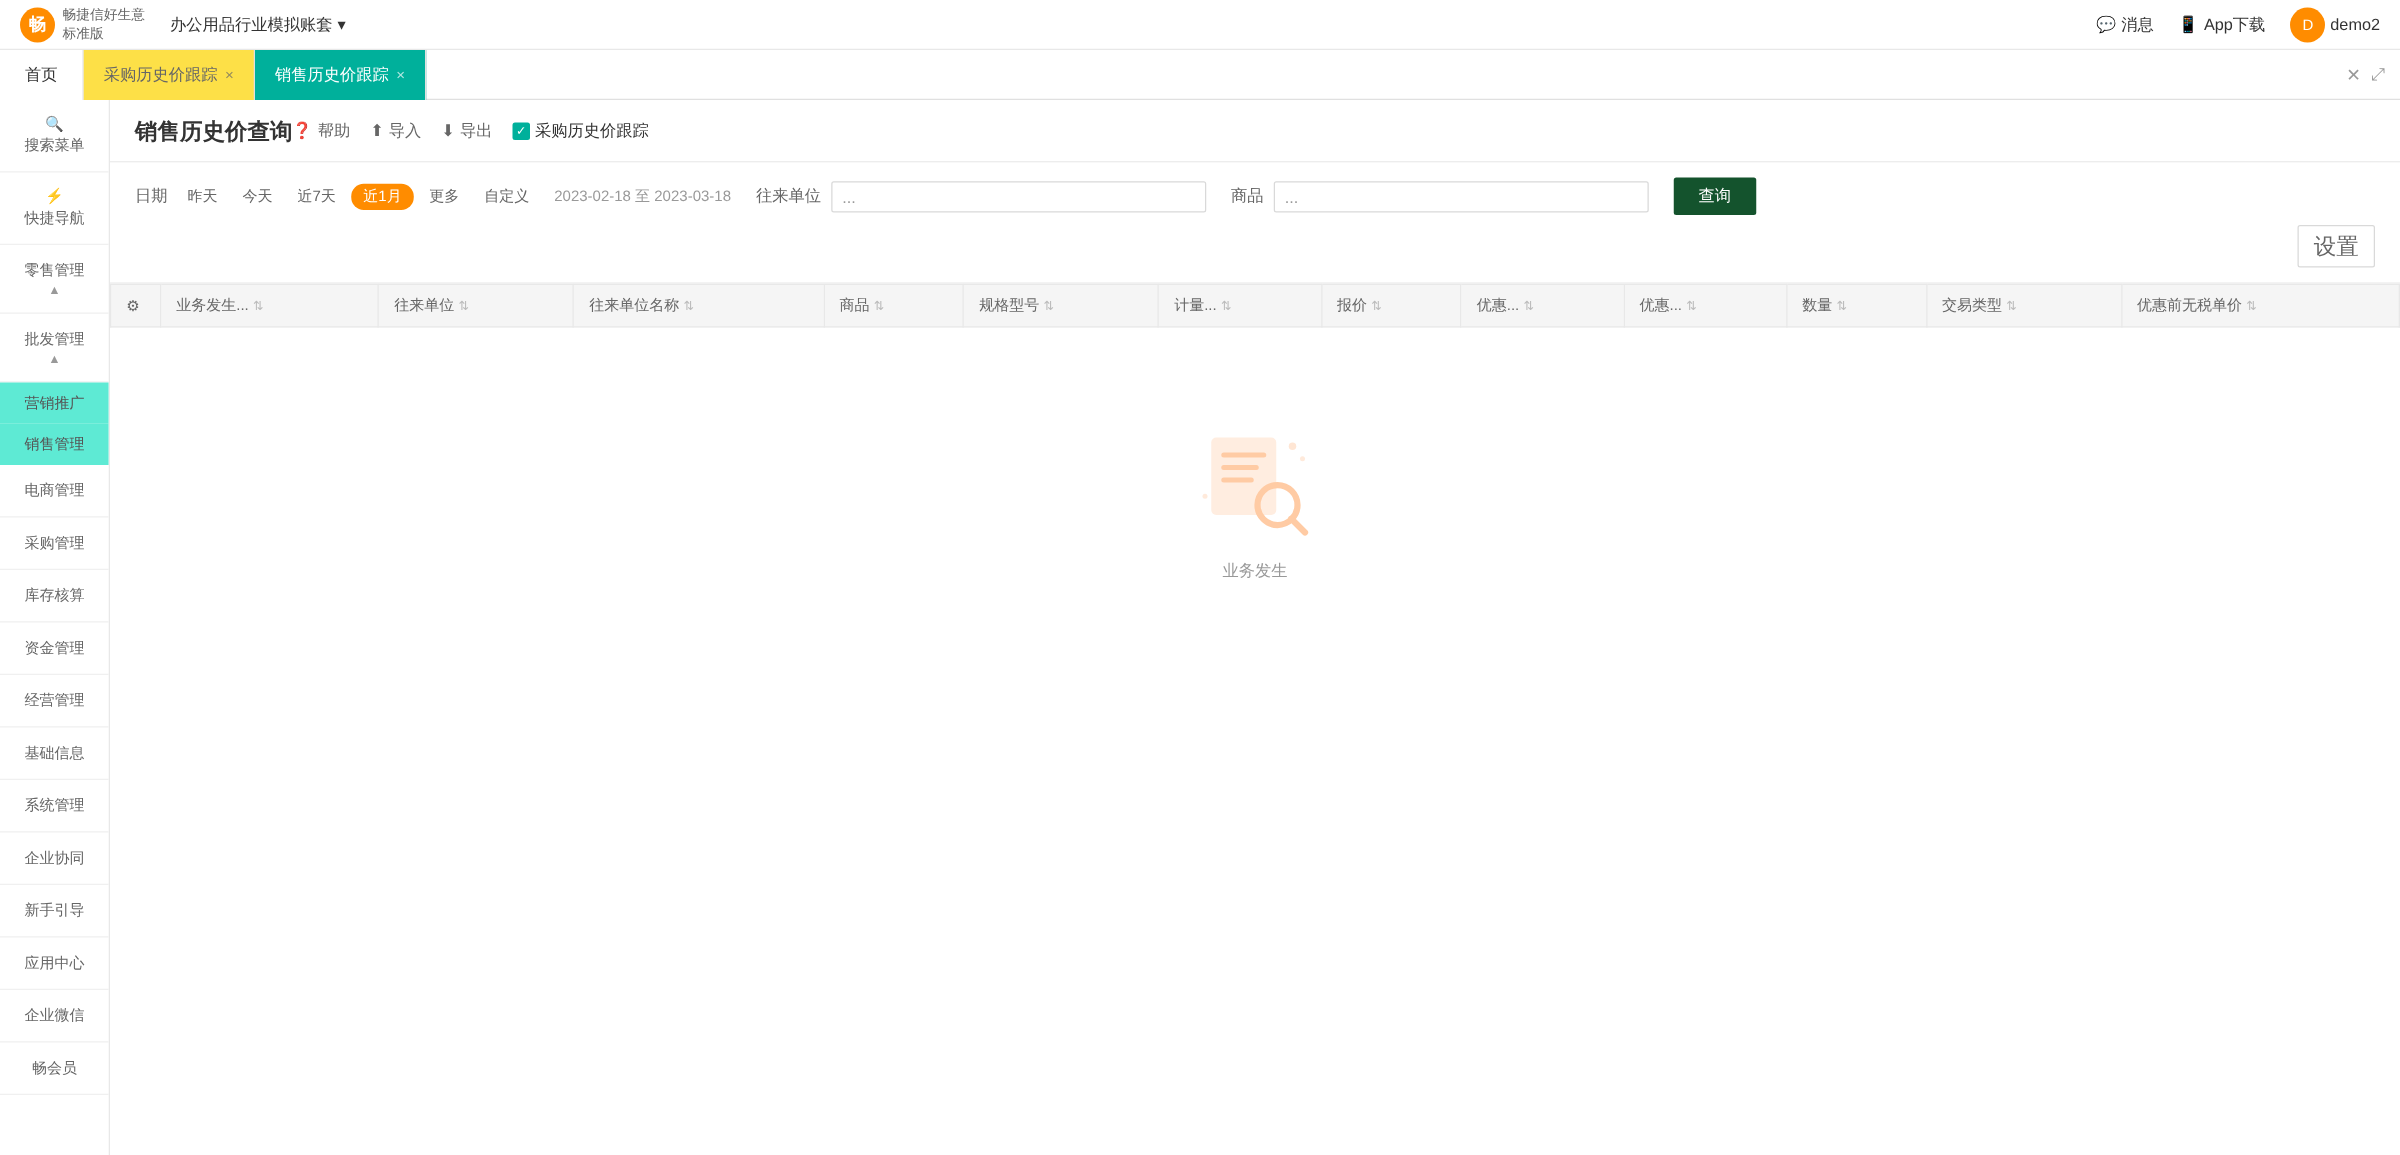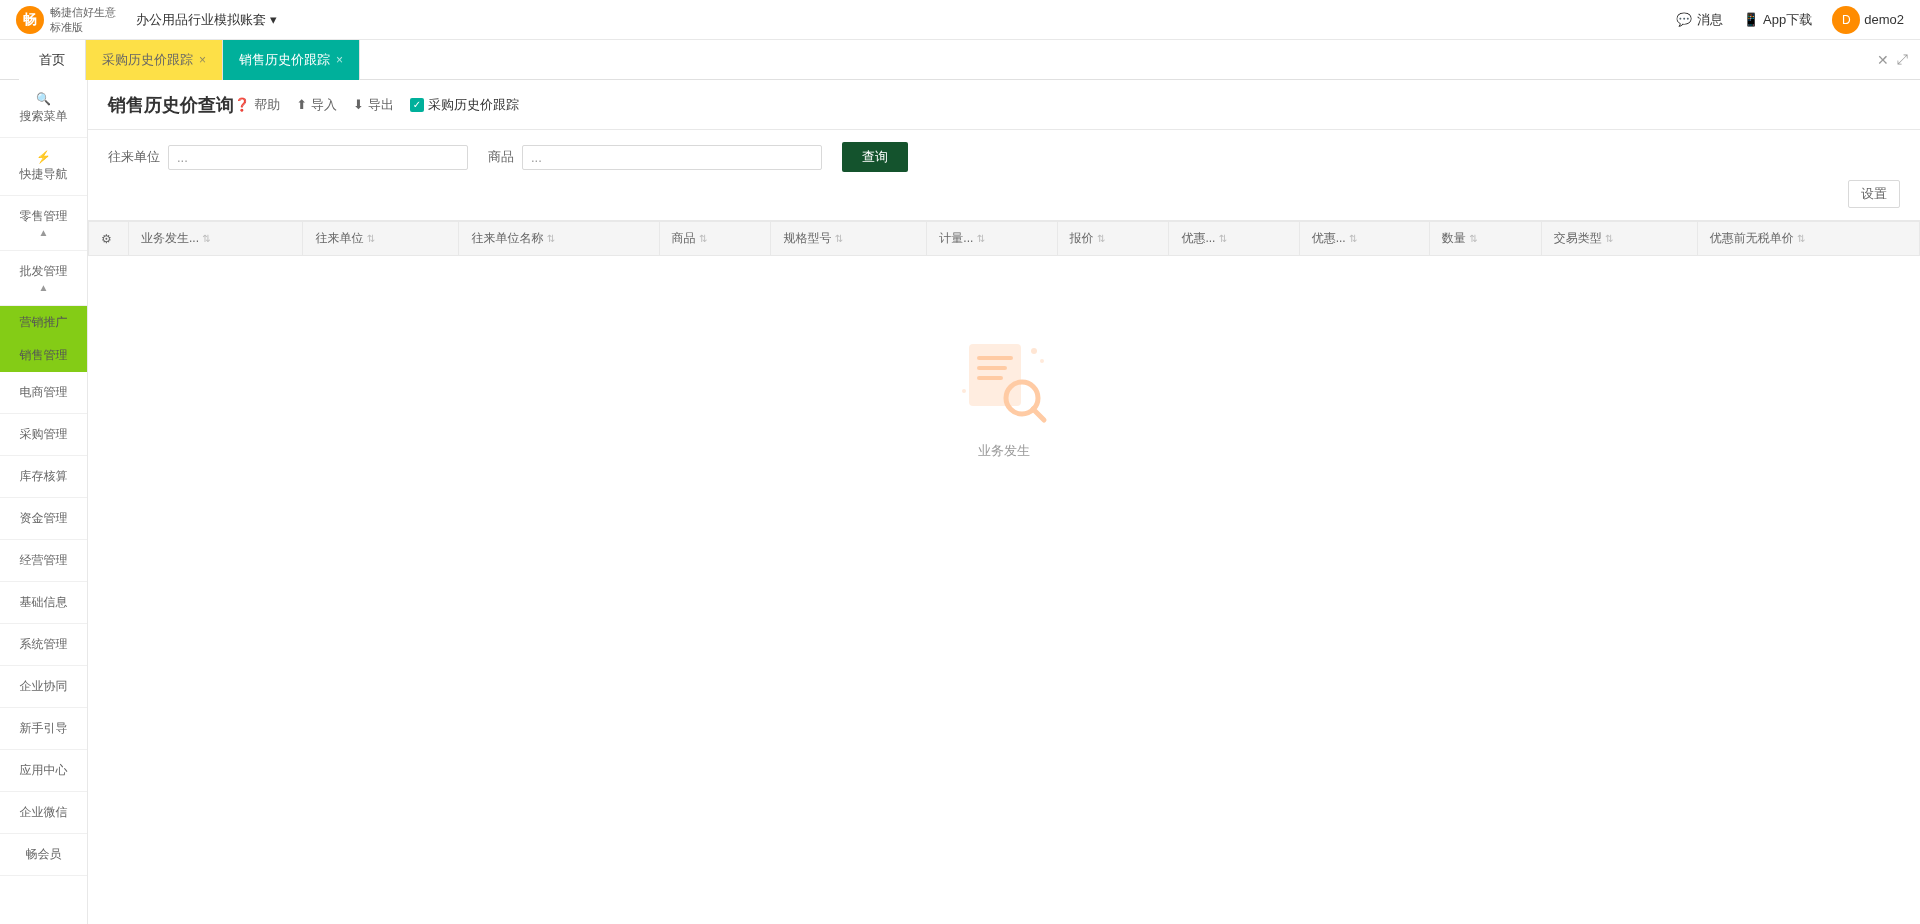--- a/index.html
+++ b/index.html
@@ -12,35 +12,35 @@
     .logo-icon { width: 28px; height: 28px; background: #ff8c00; border-radius: 50%; display: flex; align-items: center; justify-content: center; color: white; font-size: 14px; font-weight: bold; }
     .logo-text { font-size: 11px; color: #666; line-height: 1.3; }
     .app-selector { display: flex; align-items: center; gap: 4px; font-size: 13px; color: #333; cursor: pointer; margin-left: 10px; justify-content: center; }
     .header-right { display: flex; align-items: center; gap: 20px; }
     .header-btn { display: flex; align-items: center; gap: 4px; cursor: pointer; color: #333; font-size: 13px; }
     .avatar { width: 28px; height: 28px; border-radius: 50%; background: #ff8c00; display: flex; align-items: center; justify-content: center; color: white; font-size: 12px; }
 
     
     .tabs-bar { height: 40px; background: #fff; display: flex; align-items: center; padding: 0 0; border-bottom: 1px solid #e0e0e0; flex-shrink: 0; }
     .tab { height: 40px; display: flex; align-items: center; padding: 0 16px; gap: 6px; cursor: pointer; font-size: 13px; color: #666; border-right: 1px solid #e0e0e0; white-space: nowrap; }
-    .tab.home { background: #fff; color: #333; padding: 0 20px; margin-left: 19px; }
+    .tab.home { background: #fff; color: #333; padding: 0 20px; }
     .tab.active { background: #00b09b; color: #fff; }
     .tab.inactive { background: #fde047; color: #666; }
     .tab-close { font-size: 12px; cursor: pointer; opacity: 0.7; }
     .tabs-actions { margin-left: auto; display: flex; align-items: center; gap: 8px; padding: 0 12px; }
     .tabs-action-btn { cursor: pointer; color: #999; font-size: 14px; }
 
     
     .main-layout { display: flex; flex: 1; overflow: hidden; }
 
     
     .sidebar { width: 88px; background: #fff; border-right: 1px solid #e8e8e8; display: flex; flex-direction: column; flex-shrink: 0; overflow-y: auto; }
     .sidebar-item { padding: 12px 4px; text-align: center; cursor: pointer; font-size: 12px; color: #666; border-bottom: 1px solid #f0f0f0; display: flex; flex-direction: column; align-items: center; gap: 2px; }
     .sidebar-item .arrow { font-size: 10px; color: #999; }
-    .sidebar-sub { padding: 8px 4px; text-align: center; cursor: pointer; font-size: 12px; color: #555; background: #84cc16; }
+    .sidebar-sub { padding: 8px 4px; text-align: center; cursor: pointer; font-size: 12px; color: #555; background: #5eead4; }
 
     
     .content { flex: 1; display: flex; flex-direction: column; overflow: hidden; }
 
     
     .page-title-bar { height: 50px; background: #fff; display: flex; align-items: center; justify-content: flex-start; padding: 0 20px; border-bottom: 1px solid #e8e8e8; flex-shrink: 0; }
     .page-title { font-size: 18px; font-weight: bold; color: #333; }
     .page-actions { display: flex; align-items: center; gap: 16px; }
     .page-action-btn { display: flex; align-items: center; gap: 4px; cursor: pointer; color: #666; font-size: 13px; }
     .checkbox-label { display: flex; align-items: center; gap: 4px; cursor: pointer; font-size: 13px; color: #333; }
@@ -51,21 +51,21 @@
     .filter-row { display: flex; align-items: center; gap: 20px; flex-wrap: wrap; }
     .filter-item { display: flex; align-items: center; gap: 8px; }
     .filter-label { color: #666; font-size: 13px; white-space: nowrap; }
     .date-btns { display: flex; align-items: center; gap: 4px; }
     .date-btn { padding: 2px 8px; cursor: pointer; font-size: 12px; color: #666; border-radius: 2px; }
     .date-btn.active { background: #ff8c00; color: white; border-radius: 10px; padding: 2px 10px; }
     .date-range { font-size: 12px; color: #999; margin-left: 4px; }
     .filter-input { border: 1px solid #d9d9d9; border-radius: 2px; padding: 4px 8px; font-size: 13px; width: 220px; display: flex; align-items: center; justify-content: space-between; cursor: pointer; color: #999; }
     .filter-input-wide { width: 300px; }
     .query-btn { background: #14532d; color: white; border: none; padding: 6px 20px; border-radius: 2px; cursor: pointer; font-size: 13px; }
-    .settings-btn { border: 1px solid #d9d9d9; background: #fff; padding: 4px 12px; border-radius: 2px; cursor: pointer; font-size: 13px; color: #666; }
+    .settings-btn { border: 1px solid #d9d9d9; background: #fff; padding: 4px 12px; border-radius: 2px; cursor: pointer; font-size: 18px; color: #666; }
 
     
     .table-area { flex: 1; background: #fff; overflow: auto; }
     .data-table { width: 100%; border-collapse: collapse; }
     .data-table th { background: #f5f5f5; border: 1px solid #e8e8e8; padding: 8px 12px; font-size: 12px; color: #666; font-weight: normal; text-align: left; white-space: nowrap; cursor: pointer; }
     .data-table th .sort-icon { color: #bbb; font-size: 10px; }
     .data-table td { border: 1px solid #e8e8e8; padding: 8px 12px; font-size: 13px; color: #333; }
     .settings-col { width: 40px; text-align: center; }
     .settings-icon { cursor: pointer; color: #666; }
 
@@ -209,20 +209,32 @@
         </div>
         <div class="checkbox-label">
           <div class="checkbox-checked">✓</div>
           <span>采购历史价跟踪</span>
         </div>
       </div>
     </div>
 
     <div class="filter-bar">
       <div class="filter-row">
+        <div class="filter-item">
+          <span class="filter-label">日期</span>
+          <div class="date-btns">
+            <span class="date-btn">昨天</span>
+            <span class="date-btn">今天</span>
+            <span class="date-btn">近7天</span>
+            <span class="date-btn active">近1月</span>
+            <span class="date-btn">更多</span>
+            <span class="date-btn">自定义</span>
+          </div>
+          <span class="date-range">2023-02-18 至 2023-03-18</span>
+        </div>
         <div class="filter-item">
           <span class="filter-label">往来单位</span>
           <div class="filter-input filter-input-wide">
             <span>...</span>
           </div>
         </div>
         <div class="filter-item">
           <span class="filter-label">商品</span>
           <div class="filter-input filter-input-wide">
             <span>...</span>

